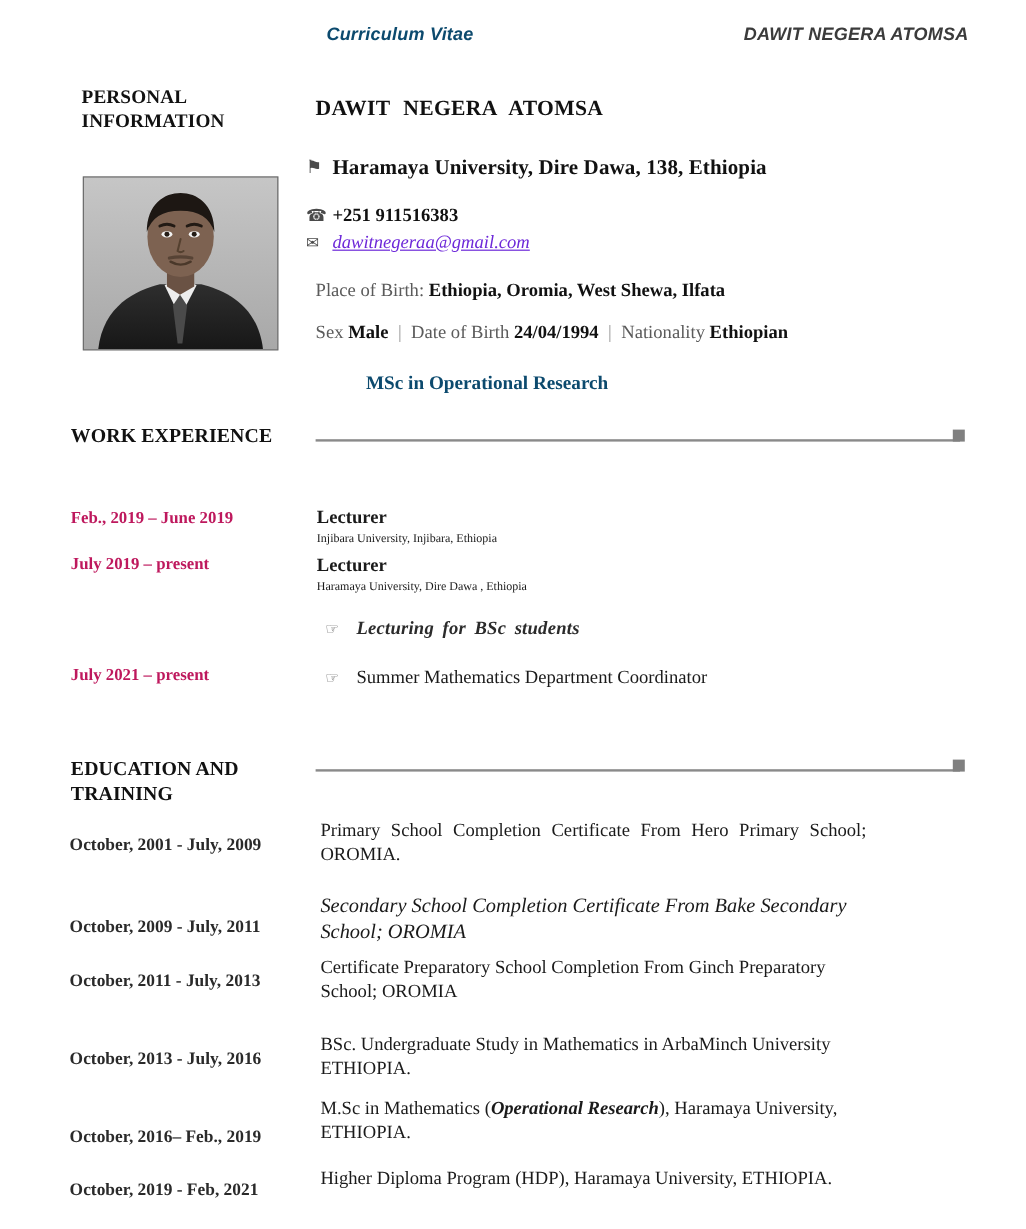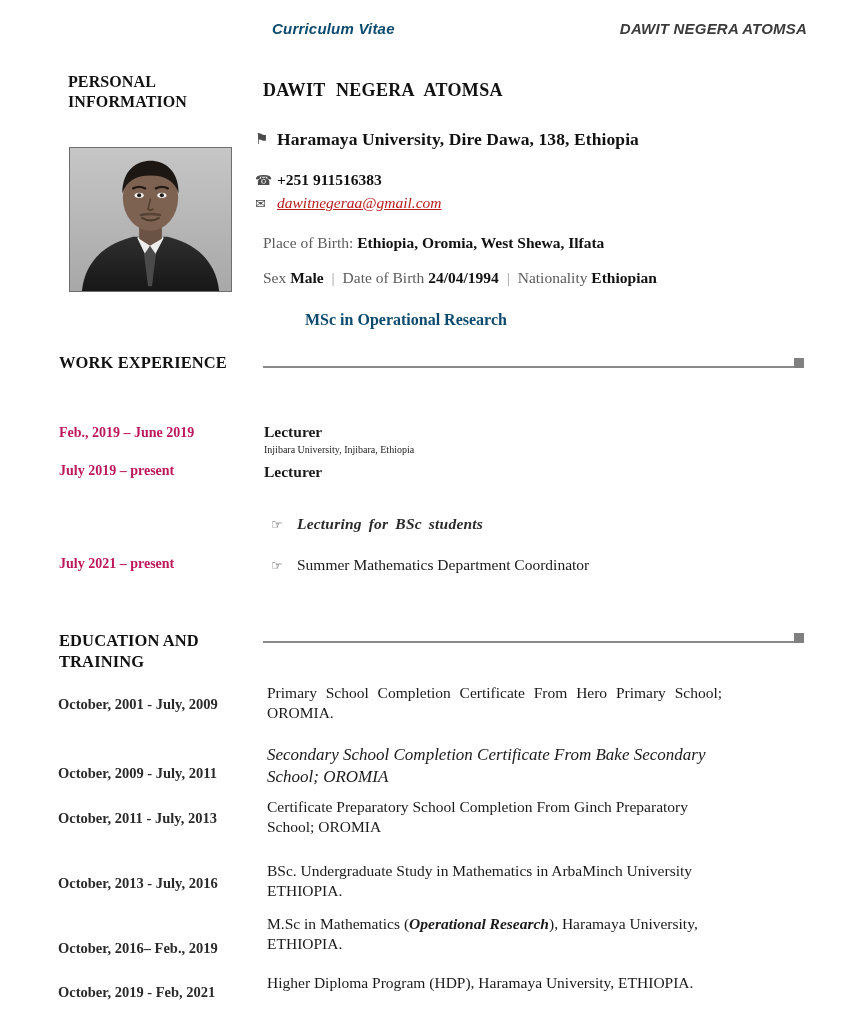--- a/index.html
+++ b/index.html
@@ -136,21 +136,21 @@
   .phone-text {
     font-weight: bold;
     font-size: 15.5px;
     color: #111;
   }
   #line-email { top: 194px; }
   #line-email .cicon { font-size: 13px; }
   .email-text {
     font-style: italic;
     font-size: 15.5px;
-    color: #b91c1c;
+    color: #6d28d9;
     text-decoration: underline;
   }
 
   .detail-row {
     position: absolute;
     left: 263px;
     font-size: 15.5px;
     color: #111;
     white-space: nowrap;
   }
@@ -317,20 +317,21 @@
 
 <div class="row-date" style="left:59px; top:425px;">Feb., 2019 – June 2019</div>
 <div class="row-body" style="top:422px;">
   <div class="job-title">Lecturer</div>
   <div class="job-org">Injibara University, Injibara, Ethiopia</div>
 </div>
 
 <div class="row-date" style="left:59px; top:463px;">July 2019 –  present</div>
 <div class="row-body" style="top:462px;">
   <div class="job-title">Lecturer</div>
+  <div class="job-org">Haramaya University, Dire Dawa , Ethiopia</div>
 </div>
 
 <div class="bullet-line" style="top:515px;">
   <span class="bullet-glyph">☞</span>
   <span class="bullet-emph">Lecturing  for  BSc students</span>
 </div>
 
 <div class="row-date" style="left:59px; top:556px;">July 2021 –  present</div>
 <div class="bullet-line" style="top:556px;">
   <span class="bullet-glyph">☞</span>

